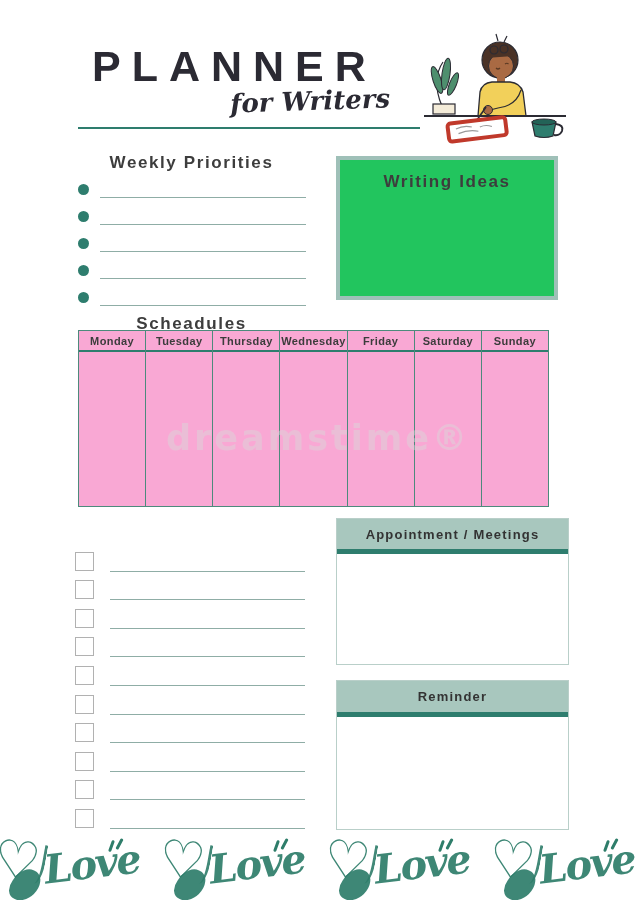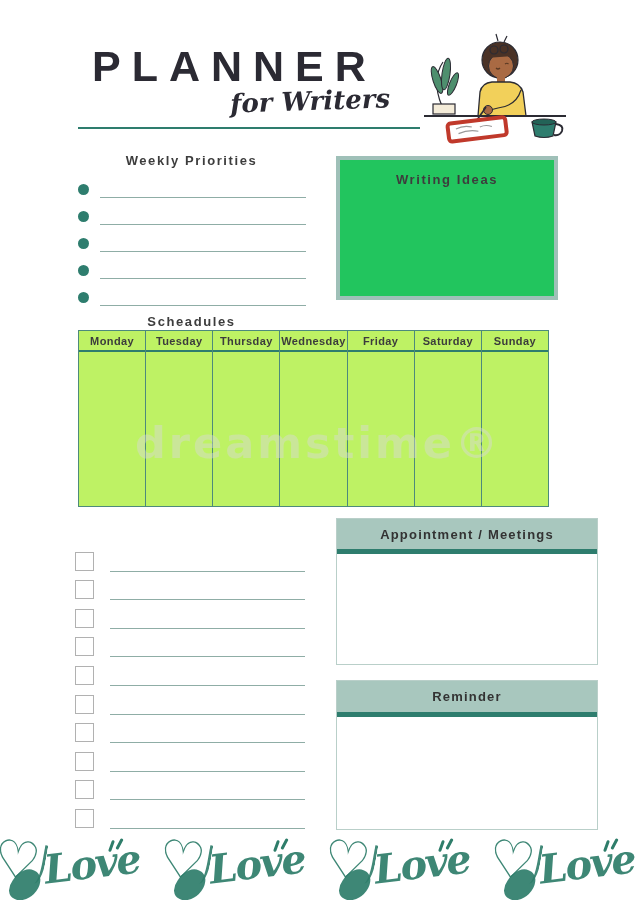--- a/index.html
+++ b/index.html
@@ -9,56 +9,56 @@
   
   .title{position:absolute;left:92px;top:42px;font-size:43px;font-weight:700;
          letter-spacing:11px;color:#2b2a33;white-space:nowrap;}
   .subtitle{position:absolute;left:228px;top:86px;width:162px;text-align:right;
             font-family:"DejaVu Serif",serif;font-style:italic;font-weight:700;
             font-size:26px;color:#2b2a33;transform:rotate(-2deg);}
   .rule{position:absolute;left:78px;top:127px;width:342px;height:2px;background:var(--teal);}
   .illo{position:absolute;left:420px;top:28px;width:150px;height:120px;}
 
   
-  .sec-head{position:absolute;width:227px;text-align:center;font-size:13px;font-weight:700;
+  .sec-head{position:absolute;width:227px;text-align:center;font-size:17px;font-weight:700;
             letter-spacing:1.6px;color:#3d3d3d;}
 
   
   .wp-rows{position:absolute;left:70px;top:176px;width:236px;}
   .wp-row{display:flex;align-items:center;height:27px;}
   .dot{width:11px;height:11px;border-radius:50%;background:var(--teal);flex:0 0 auto;margin-left:8px;}
   .wp-line{flex:1;margin-left:11px;border-bottom:1.5px solid #8fada6;height:16px;}
 
   
   .ideas-box{position:absolute;left:336px;top:156px;width:214px;height:136px;
              border:4px solid #9fc0b8;background:#22c55e;}
   .ideas-box .sec-head{position:static;width:100%;margin-top:12px;}
 
   
   .sched-table{position:absolute;left:78px;top:330px;width:469px;height:175px;
-               border:1.5px solid #4d8a7c;display:flex;background:#bef264;}
+               border:1.5px solid #4d8a7c;display:flex;background:#f9a8d4;}
   .day-col{flex:1;display:flex;flex-direction:column;border-right:1px solid #4d8a7c;}
   .day-col:last-child{border-right:none;}
   .day-head{height:19px;border-bottom:2px solid var(--teal);display:flex;align-items:center;
             justify-content:center;font-size:11px;font-weight:700;letter-spacing:.4px;color:#3c3c3c;}
   .day-body{flex:1;}
 
   
   .watermark{position:absolute;left:0;top:418px;width:636px;text-align:center;z-index:6;
-             font-size:43px;font-weight:700;letter-spacing:3px;color:#d9d9d9;opacity:.45;
+             font-size:35px;font-weight:700;letter-spacing:3px;color:#d9d9d9;opacity:.45;
              font-family:"DejaVu Sans",sans-serif;pointer-events:none;}
 
   
   .cl-rows{position:absolute;left:75px;top:543px;width:230px;}
   .cl-row{display:flex;align-items:flex-end;height:28.6px;}
   .cbox{width:17px;height:17px;border:1.5px solid #b1b1b1;background:#fff;flex:0 0 auto;margin-bottom:1px;}
   .cl-line{flex:1;margin-left:16px;border-bottom:1.5px solid #8fada6;height:14px;}
 
   
-  .hdr-box{position:absolute;left:336px;width:262px;background:#fff;
+  .hdr-box{position:absolute;left:336px;width:233px;background:#fff;
            border:1px solid #b9cfc9;box-sizing:border-box;}
   .hdr-box .bar-head{background:#a8c7be;display:flex;align-items:center;justify-content:center;
            font-size:13px;font-weight:700;letter-spacing:1.2px;color:#333;}
   .hdr-box .bar-line{height:5px;background:var(--teal);}
   #appt-box{top:518px;height:147px;}
   #appt-box .bar-head{height:30px;}
   #rem-box{top:680px;height:150px;}
   #rem-box .bar-head{height:31px;}
 
   

